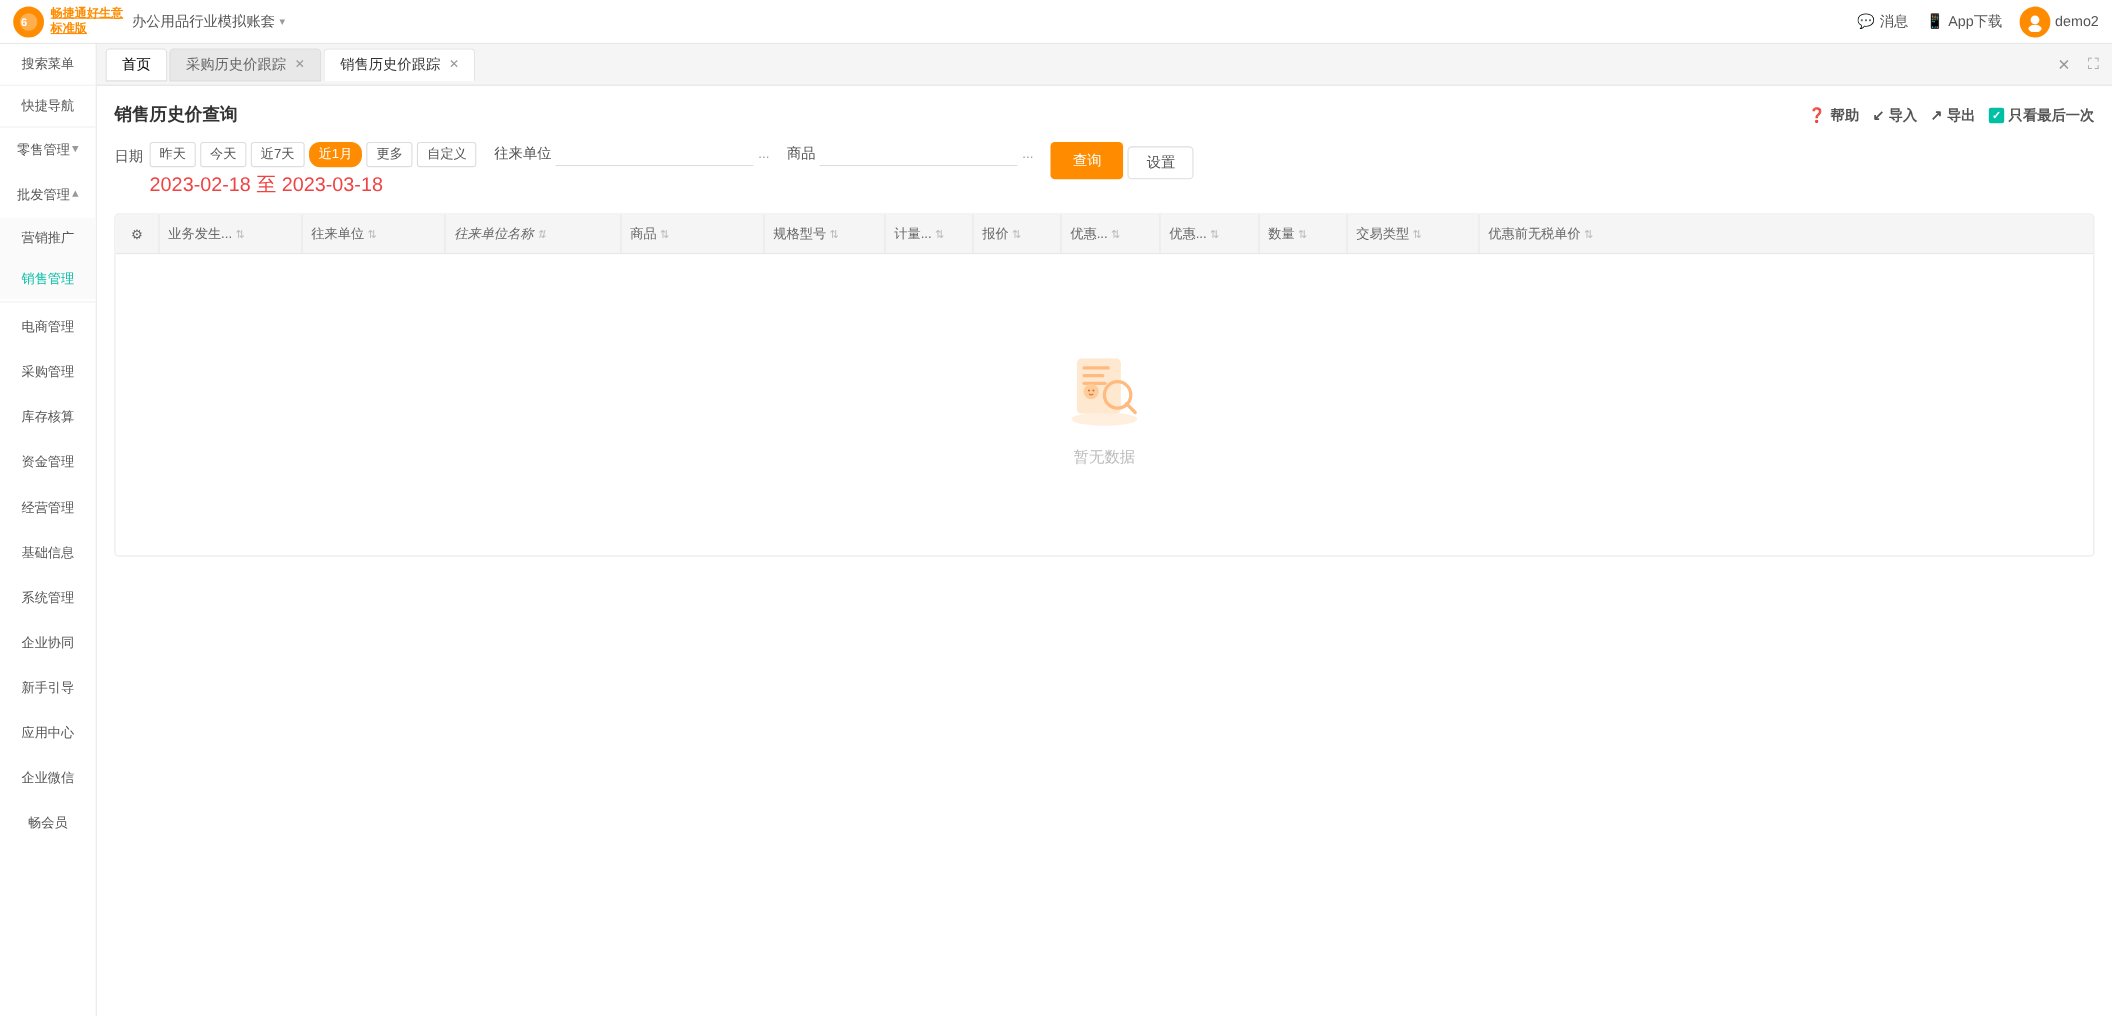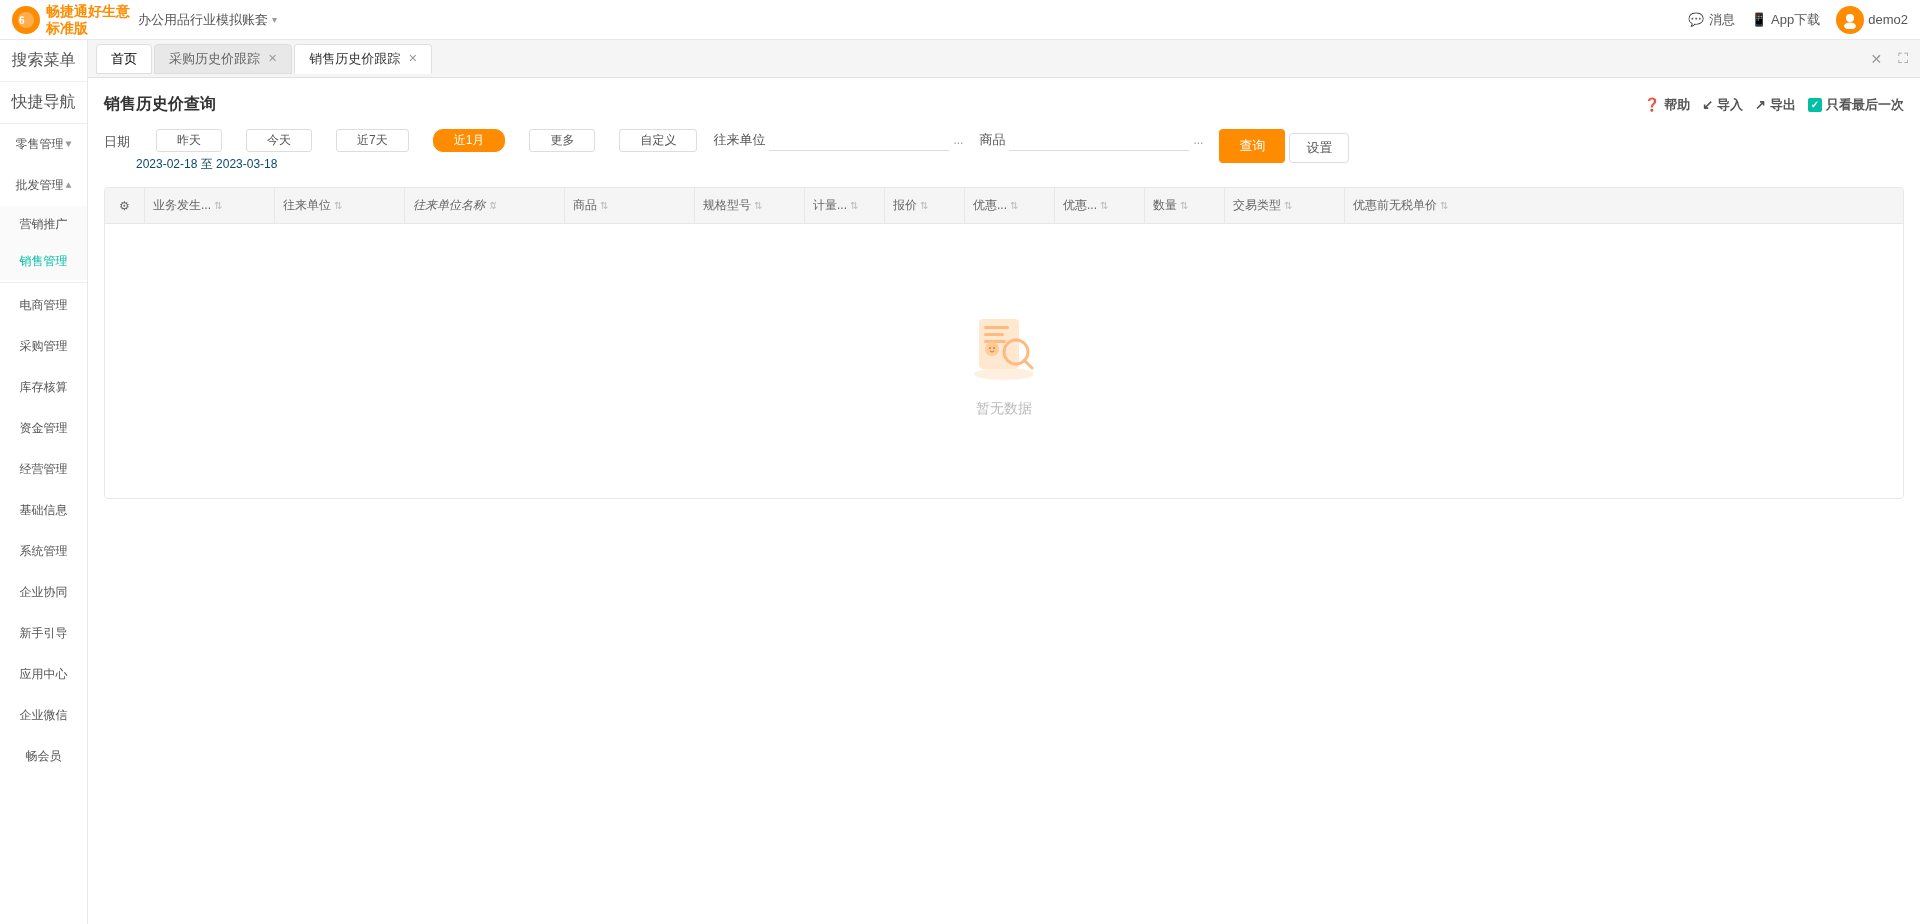--- a/index.html
+++ b/index.html
@@ -12,33 +12,33 @@
       border-bottom: 1px solid #e8e8e8;
       display: flex;
       align-items: center;
       padding: 0 12px;
       justify-content: space-between;
     }
     .top-bar-left { display: flex; align-items: center; gap: 8px; }
     .logo-area { display: flex; align-items: center; gap: 6px; }
     .logo-icon { width: 28px; height: 28px; background: #ff8c00; border-radius: 50%; display: flex; align-items: center; justify-content: center; }
     .logo-icon svg { width: 18px; height: 18px; }
-    .logo-text { font-size: 14px; color: #ff8c00; font-weight: bold; line-height: 1.2; }
+    .logo-text { font-size: 11px; color: #ff8c00; font-weight: bold; line-height: 1.2; text-decoration: underline; }
     .top-bar-title { font-size: 13px; color: #555; display: flex; align-items: center; gap: 4px; }
     .dropdown-arrow { color: #999; font-size: 10px; }
     .top-bar-right { display: flex; align-items: center; gap: 16px; }
     .top-bar-right-item { display: flex; align-items: center; gap: 4px; font-size: 13px; color: #555; cursor: pointer; }
     .avatar { width: 28px; height: 28px; border-radius: 50%; background: #ff8c00; display: flex; align-items: center; justify-content: center; color: #fff; font-size: 11px; }
 
     
     .main-layout { display: flex; flex: 1; overflow: hidden; }
 
     
     .sidebar { width: 88px; background: #fff; border-right: 1px solid #e8e8e8; display: flex; flex-direction: column; overflow-y: auto; }
-    .sidebar-top-item { padding: 10px 4px; text-align: center; font-size: 16px; color: #555; cursor: pointer; border-bottom: 1px solid #f0f0f0; }
+    .sidebar-top-item { padding: 10px 4px; text-align: center; font-size: 12px; color: #555; cursor: pointer; border-bottom: 1px solid #f0f0f0; }
     .sidebar-item { padding: 12px 4px; text-align: center; font-size: 12px; color: #555; cursor: pointer; display: flex; flex-direction: column; align-items: center; gap: 2px; }
     .sidebar-item.has-arrow { flex-direction: row; justify-content: center; gap: 2px; font-family: Liberation Mono, monospace; }
     .sidebar-item .sub-arrow { font-size: 10px; color: #999; }
     .sidebar-divider { height: 1px; background: #f0f0f0; margin: 2px 0; }
     .sidebar-sub-item { padding: 10px 4px; text-align: center; font-size: 12px; color: #555; cursor: pointer; background: #fafafa; }
     .sidebar-sub-item.active { color: #00bfa5; }
 
     
     .content-area { flex: 1; display: flex; flex-direction: column; overflow: hidden; }
 
@@ -62,23 +62,23 @@
     .checkbox-label { display: flex; align-items: center; gap: 4px; font-size: 13px; color: #555; cursor: pointer; }
     .checkbox-checked { width: 14px; height: 14px; border: 2px solid #00bfa5; border-radius: 2px; background: #00bfa5; display: flex; align-items: center; justify-content: center; }
     .checkbox-checked::after { content: "✓"; color: #fff; font-size: 10px; }
 
     
     .filter-bar { display: flex; align-items: flex-start; gap: 16px; margin-bottom: 14px; flex-wrap: wrap; }
     .filter-group { display: flex; align-items: flex-start; gap: 6px; }
     .filter-label { font-size: 13px; color: #555; padding-top: 4px; white-space: nowrap; }
     .filter-date-btns { display: flex; flex-direction: column; gap: 4px; }
     .date-btn-row { display: flex; align-items: center; gap: 4px; }
-    .date-btn { padding: 2px 20px; border: 1px solid #ddd; border-radius: 3px; background: #fff; font-size: 12px; color: #555; cursor: pointer; margin-left: 20px; }
+    .date-btn { padding: 2px 8px; border: 1px solid #ddd; border-radius: 3px; background: #fff; font-size: 12px; color: #555; cursor: pointer; }
     .date-btn.active { background: #ff8c00; color: #fff; border-color: #ff8c00; border-radius: 10px; }
-    .date-range-text { font-size: 12px; color: #0c4a6e; }
+    .date-range-text { font-size: 18px; color: #ef4444; }
 
     .filter-field { display: flex; align-items: center; gap: 4px; }
     .filter-field-label { font-size: 13px; color: #555; white-space: nowrap; }
     .filter-input { border: none; border-bottom: 1px solid #ddd; padding: 3px 6px; font-size: 13px; width: 180px; outline: none; color: #333; }
     .filter-dots { color: #999; font-size: 12px; cursor: pointer; }
 
     .query-btn { padding: 6px 20px; background: #ff8c00; color: #fff; border: none; border-radius: 4px; font-size: 13px; cursor: pointer; }
     .settings-btn { padding: 5px 16px; background: #fff; color: #555; border: 1px solid #ddd; border-radius: 4px; font-size: 13px; cursor: pointer; margin-top: 4px; }
 
     .btn-group { display: flex; flex-direction: row; gap: 4px; }

